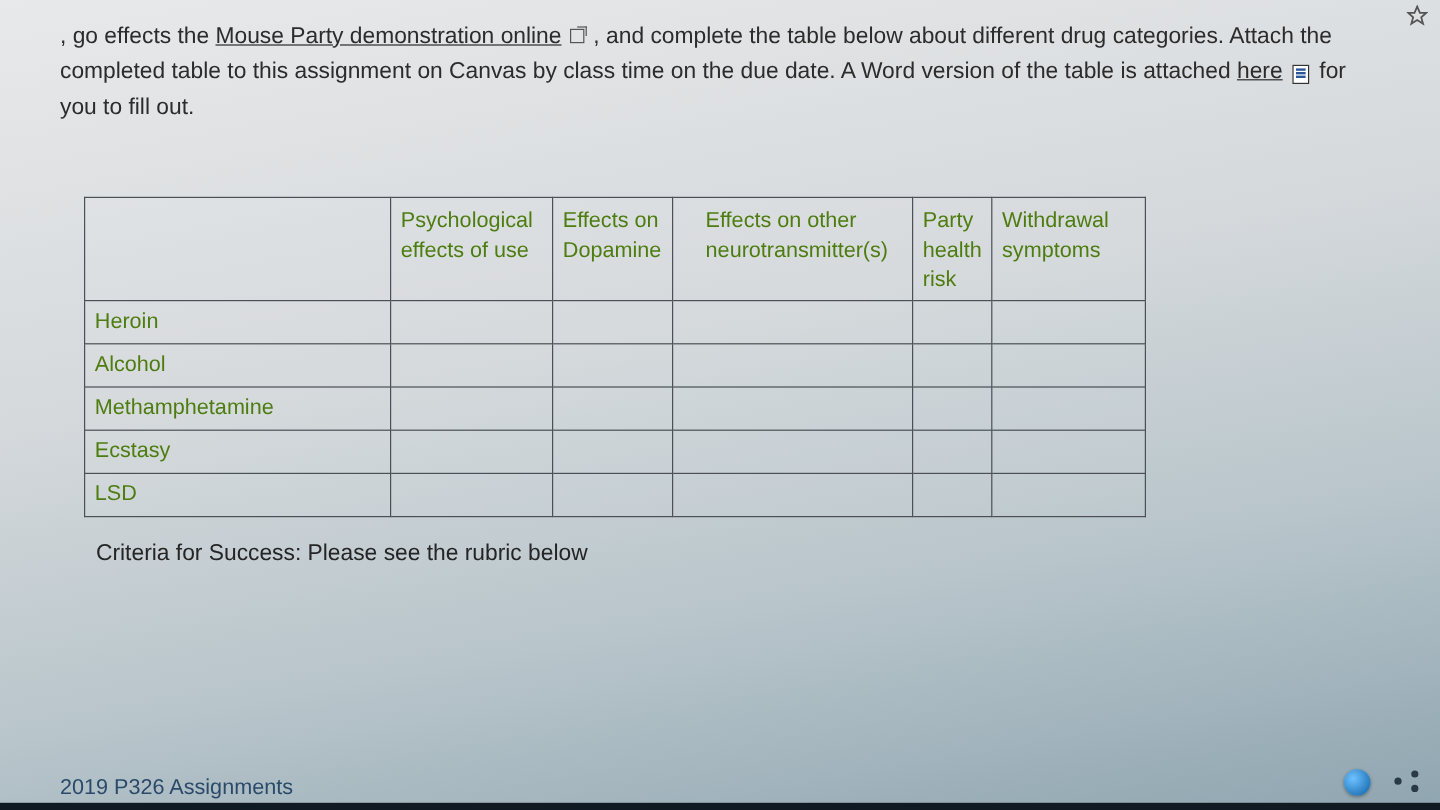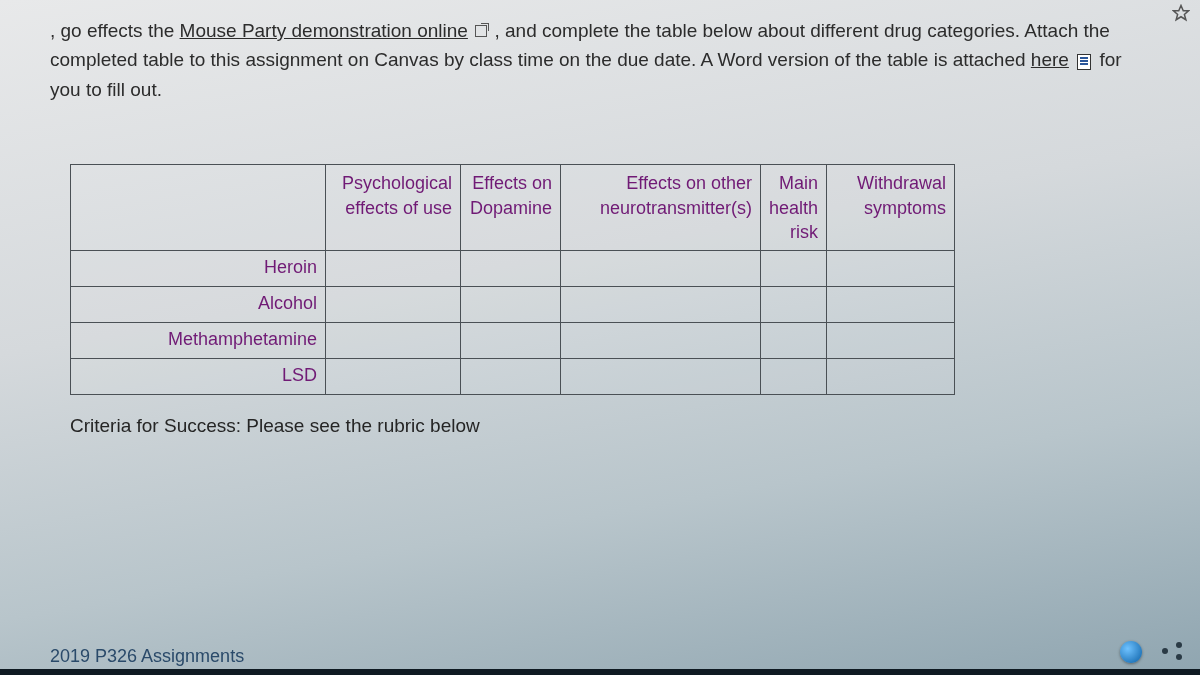--- a/index.html
+++ b/index.html
@@ -69,39 +69,39 @@
     margin-left: 20px;
   }
   table {
     border-collapse: collapse;
     background: rgba(255,255,255,0.05);
   }
   th, td {
     border: 1px solid #4a5055;
     padding: 6px 8px;
     font-size: 18px;
-    color: #701a75;
-    text-align: right;
+    color: #4d7c0f;
+    text-align: left;
     vertical-align: top;
     font-weight: 400;
   }
   th {
     font-weight: 400;
     line-height: 1.35;
   }
   .col-drug   { width: 255px; }
   .col-psych  { width: 135px; }
   .col-dopa   { width: 100px; }
   .col-neuro  { width: 200px; padding-left: 27px; }
   .col-health { width: 65px; }
   .col-with   { width: 128px; }
   tbody td { height: 36px; }
   .criteria {
     margin-top: 20px;
-    margin-left: 20px;
+    margin-left: 30px;
     font-size: 19px;
     font-weight: 500;
     color: #252525;
   }
   .footer-link {
     position: absolute;
     bottom: 8px;
     left: 50px;
     font-size: 18px;
     color: #2a4a6a;
@@ -181,21 +181,21 @@
   </p>
 
   <div class="table-wrap">
     <table>
       <thead>
         <tr>
           <th class="col-drug"></th>
           <th class="col-psych">Psychological effects of use</th>
           <th class="col-dopa">Effects on Dopamine</th>
           <th class="col-neuro">Effects on other neurotransmitter(s)</th>
-          <th class="col-health">Main health risk</th>
+          <th class="col-health">Party health risk</th>
           <th class="col-with">Withdrawal symptoms</th>
         </tr>
       </thead>
       <tbody>
         <tr>
           <td>Heroin</td>
           <td></td>
           <td></td>
           <td></td>
           <td></td>
@@ -204,20 +204,28 @@
         <tr>
           <td>Alcohol</td>
           <td></td>
             <td></td>
             <td></td>
             <td></td>
             <td></td>
         </tr>
         <tr>
           <td>Methamphetamine</td>
+          <td></td>
+            <td></td>
+            <td></td>
+            <td></td>
+            <td></td>
+        </tr>
+        <tr>
+          <td>Ecstasy</td>
           <td></td>
             <td></td>
             <td></td>
             <td></td>
             <td></td>
         </tr>
         <tr>
           <td>LSD</td>
           <td></td>
             <td></td>

